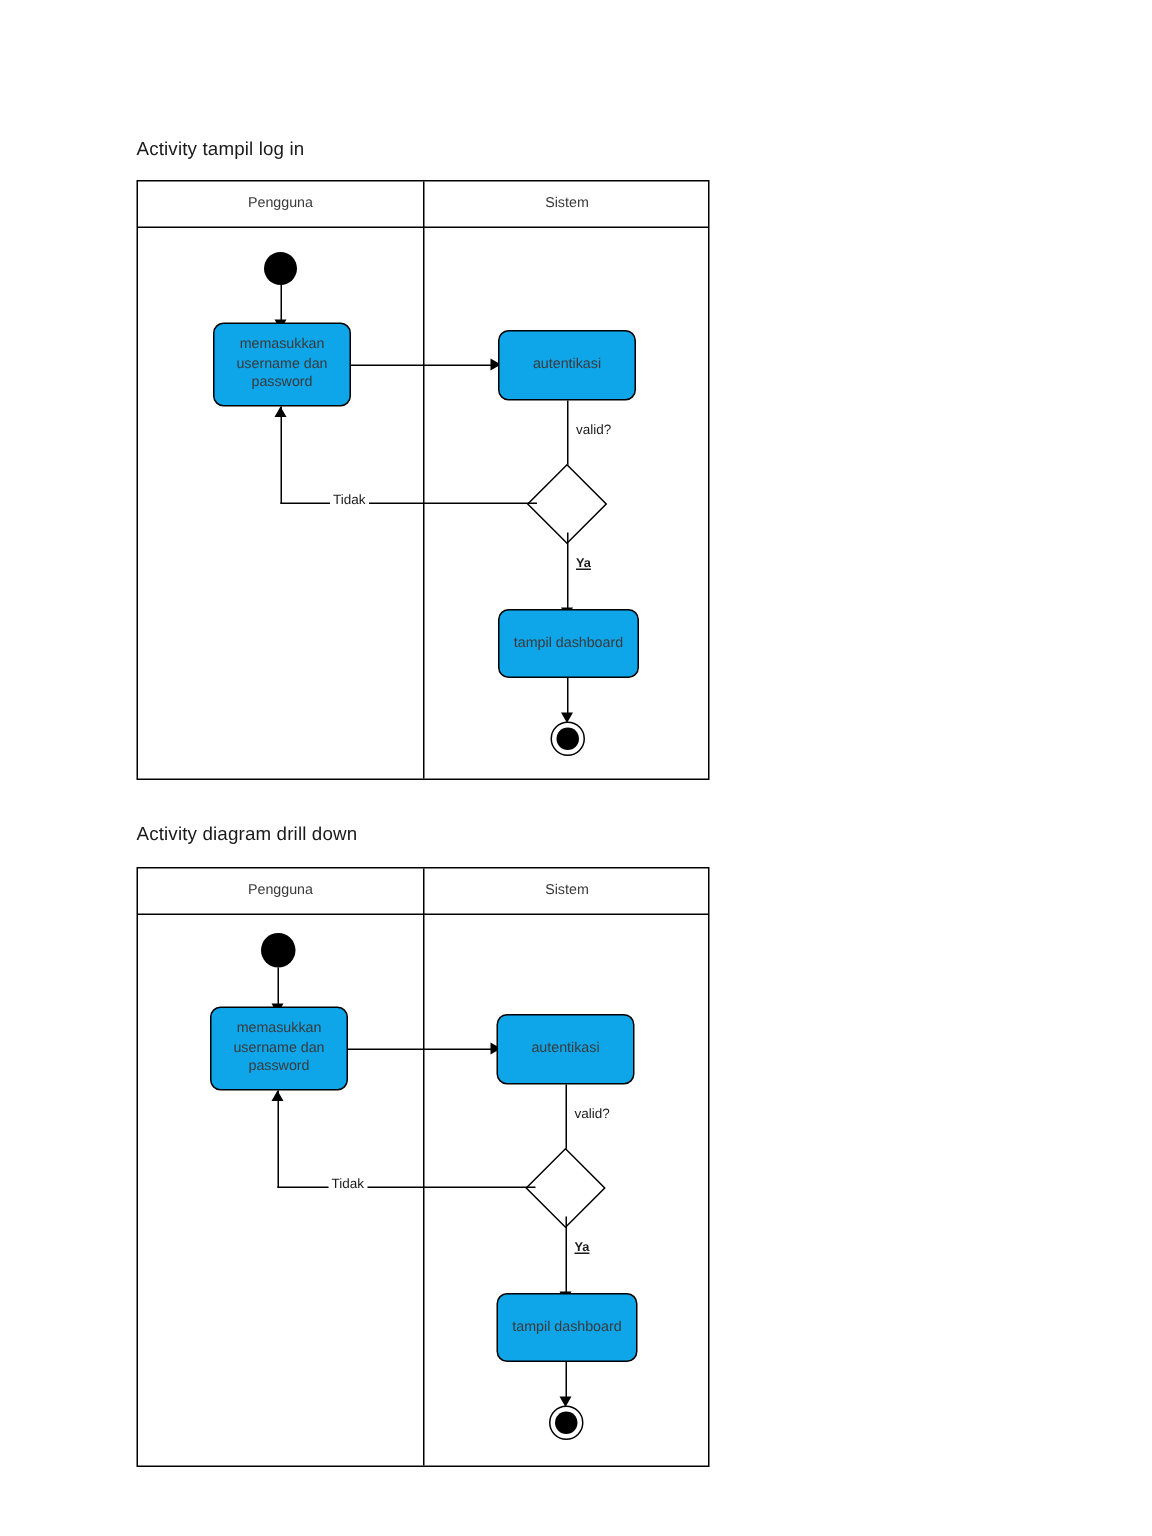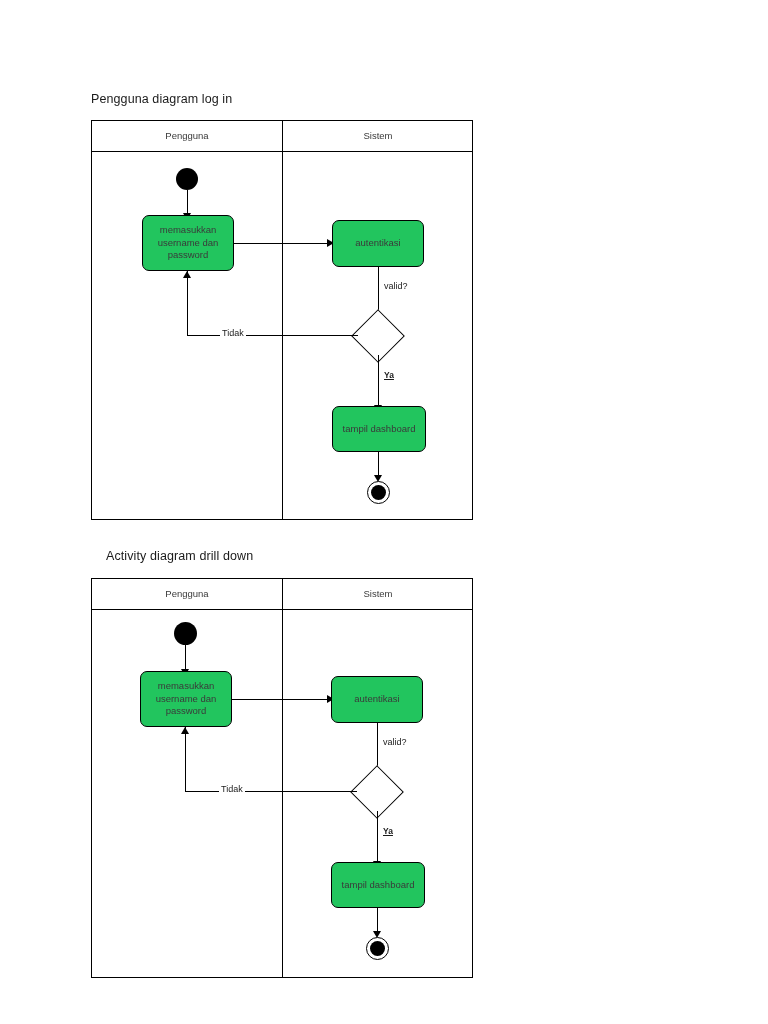--- a/index.html
+++ b/index.html
@@ -53,21 +53,21 @@
     font-size: 9.5px;
     color: #3a3a3a;
     text-align: center;
     white-space: nowrap;
   }
   .node-box {
     position: absolute;
     border: 1px solid #000000;
     border-radius: 7px;
     box-sizing: border-box;
-    background: #22c55e;
+    background: #0ea5e9;
     display: flex;
     align-items: center;
     justify-content: center;
     text-align: center;
     font-size: 9.5px;
     color: #3a3a3a;
     line-height: 1.35;
     padding: 2px;
   }
   .node-box span { display: block; }
@@ -132,21 +132,21 @@
     padding: 0 2px;
     white-space: nowrap;
   }
   .edge-label.bold { font-weight: bold; font-size: 8.5px; text-decoration: underline; }
 </style>
 </head>
 <body>
 
 <div class="page">
 
-  <div class="caption" style="left:91px; top:92px;">Pengguna diagram log in</div>
+  <div class="caption" style="left:91px; top:92px;">Activity tampil log in</div>
 
   <div class="diagram" style="left:91px; top:120px; width:382px; height:400px;">
 
     <div class="swim-header-line" style="top:30px;"></div>
     <div class="swim-divider" style="left:190px;"></div>
 
     <div class="lane-title" style="left:0px; top:9px; width:190px;">Pengguna</div>
     <div class="lane-title" style="left:191px; top:9px; width:190px;">Sistem</div>
 
     <div class="start-node" style="left:84px; top:47px; width:22px; height:22px;"></div>
@@ -183,21 +183,21 @@
     <div class="node-box" style="left:240px; top:285px; width:94px; height:46px;">tampil dashboard</div>
 
     <div class="edge-v" style="left:286px; top:331px; height:27px;"></div>
     <div class="arrow arrow-down" style="left:282px; top:354px;"></div>
 
     <div class="end-node-outer" style="left:275px; top:360px; width:23px; height:23px;">
       <div class="end-node-inner" style="left:3px; top:3px; width:15px; height:15px;"></div>
     </div>
   </div>
 
-  <div class="caption" style="left:106px; top:549px;">Activity diagram drill down</div>
+  <div class="caption" style="left:91px; top:549px;">Activity diagram drill down</div>
 
   <div class="diagram" style="left:91px; top:578px; width:382px; height:400px;">
 
     <div class="swim-header-line" style="top:30px;"></div>
     <div class="swim-divider" style="left:190px;"></div>
 
     <div class="lane-title" style="left:0px; top:9px; width:190px;">Pengguna</div>
     <div class="lane-title" style="left:191px; top:9px; width:190px;">Sistem</div>
 
     <div class="start-node" style="left:82px; top:43px; width:23px; height:23px;"></div>

